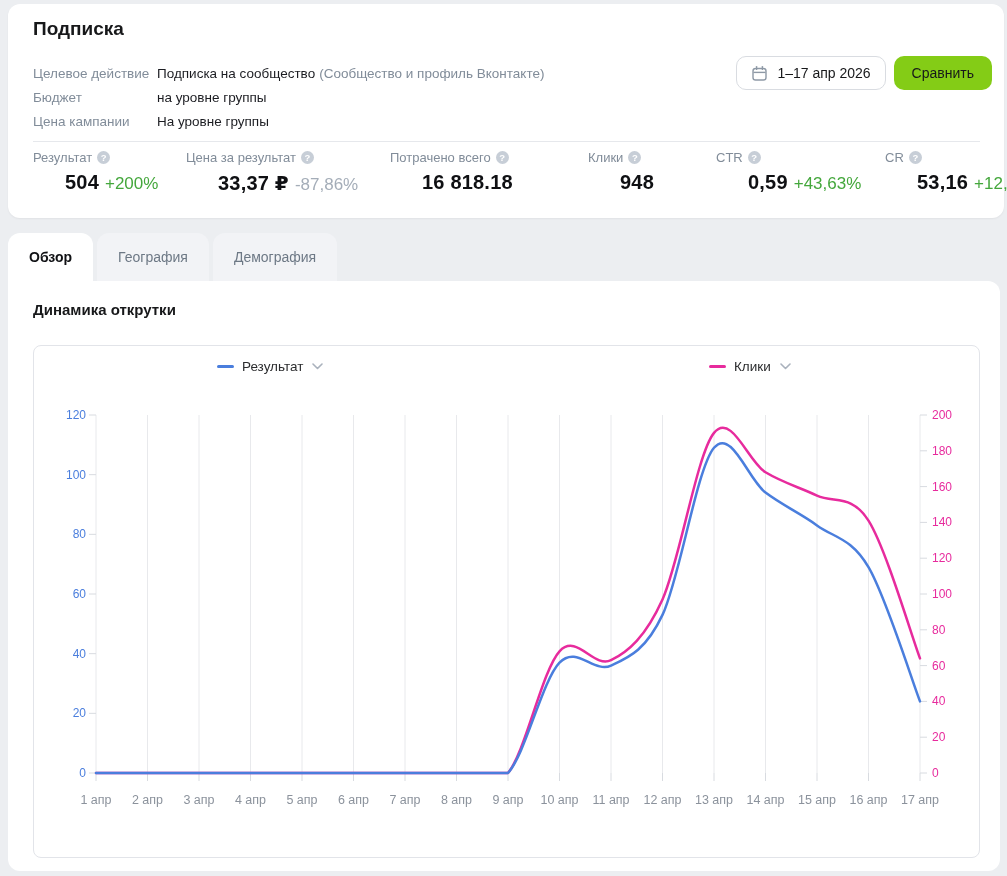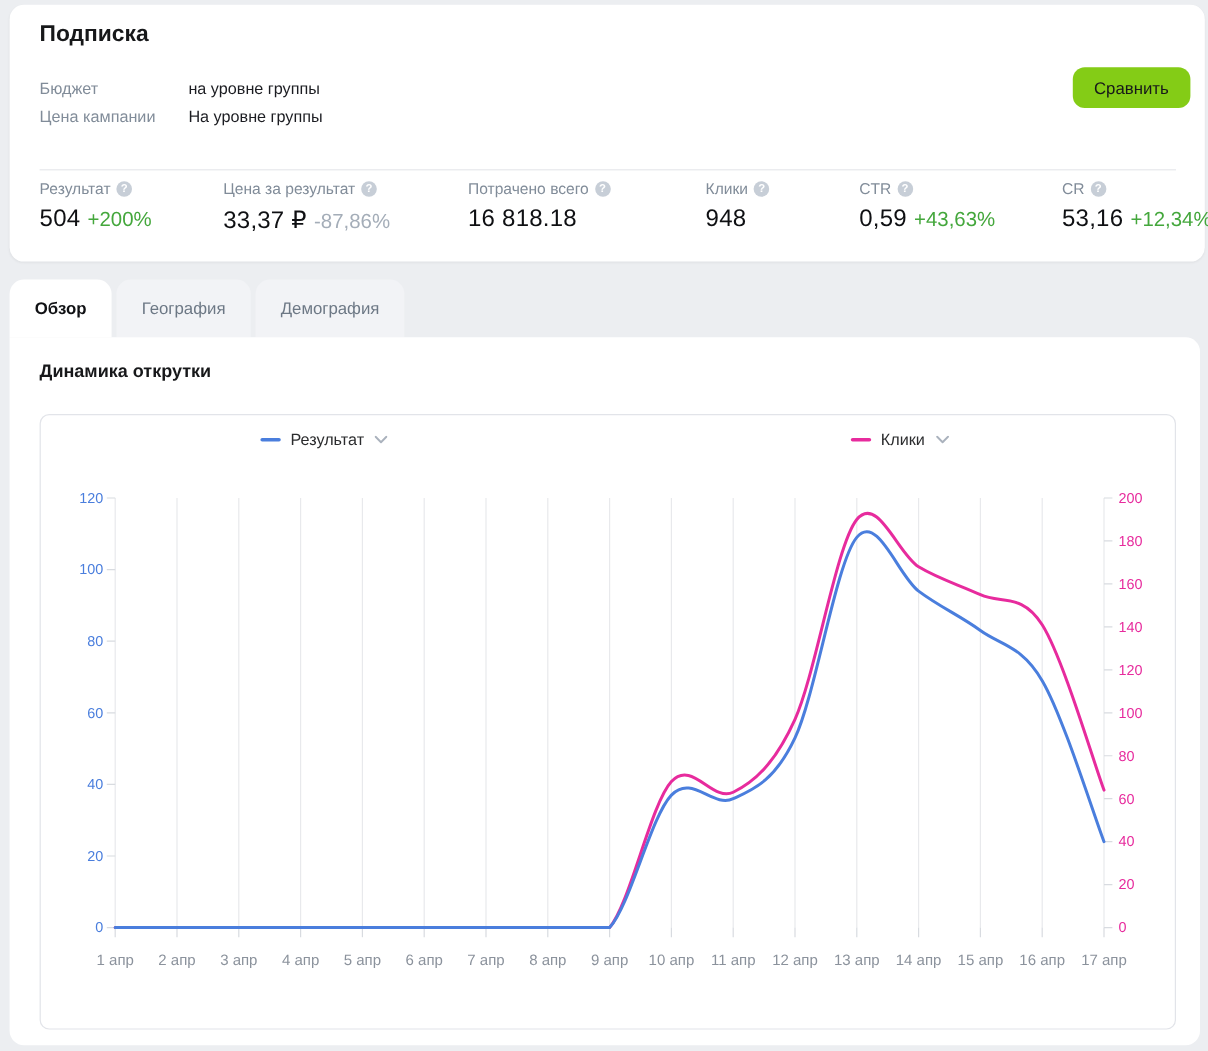--- a/index.html
+++ b/index.html
@@ -39,21 +39,21 @@
   .stat { position:absolute; top:146px; }
   .stat-1 { left:25px; } .stat-2 { left:178px; } .stat-3 { left:382px; }
   .stat-4 { left:580px; } .stat-5 { left:708px; } .stat-6 { left:877px; }
   .stat-label { font-size:13px; color:#818c99; display:flex; align-items:center; gap:5px; }
   .help {
     width:13px; height:13px; border-radius:50%; background:#c7ced7; color:#fff;
     font-size:9.5px; font-weight:700; display:inline-flex; align-items:center; justify-content:center;
     cursor:pointer;
   }
   .stat-value { margin-top:6px; display:flex; align-items:baseline; gap:6px; }
-  .stat-num { font-size:20px; font-weight:400; color:#0f1013; letter-spacing:.2px; }
+  .stat-num { font-size:20px; font-weight:700; color:#0f1013; letter-spacing:.2px;margin-left:32px; }
   .delta { font-size:17px; font-weight:500; }
 
   
   .tabs { position:absolute; left:8px; top:233px; display:flex; gap:4px; }
   .tab {
     height:48px; padding:0 21px; display:flex; align-items:center; justify-content:center;
     border-radius:12px 12px 0 0; background:#f2f3f6; color:#6d7885; font-size:14px; cursor:pointer;
   }
   .tab.active { background:#fff; color:#101114; font-weight:700; }
 
@@ -80,30 +80,43 @@
   .chart-svg { position:absolute; left:0; top:0; width:945px; height:511px; }
 </style>
 </head>
 <body>
 
 <section class="header-card">
   <h1 class="campaign-title">Подписка</h1>
 
   <div class="info">
     <div class="info-row">
+      <span class="info-label">Целевое действие</span>
+      <span class="info-value"><span class="info-main">Подписка на сообщество</span><span class="info-note">(Сообщество и профиль Вконтакте)</span></span>
+    </div>
+    <div class="info-row">
       <span class="info-label">Бюджет</span>
       <span class="info-value"><span class="info-main">на уровне группы</span></span>
     </div>
     <div class="info-row">
       <span class="info-label">Цена кампании</span>
       <span class="info-value"><span class="info-main">На уровне группы</span></span>
     </div>
   </div>
 
   <div class="header-controls">
+    <button class="date-chip">
+      <svg class="cal" width="17" height="17" viewBox="0 0 17 17" fill="none">
+        <rect x="2" y="3.5" width="13" height="11.5" rx="2.6" stroke="#8e99a6" stroke-width="1.4"></rect>
+        <line x1="2.4" y1="7.4" x2="14.6" y2="7.4" stroke="#8e99a6" stroke-width="1.4"></line>
+        <line x1="5.6" y1="1.6" x2="5.6" y2="4.4" stroke="#8e99a6" stroke-width="1.4" stroke-linecap="round"></line>
+        <line x1="11.4" y1="1.6" x2="11.4" y2="4.4" stroke="#8e99a6" stroke-width="1.4" stroke-linecap="round"></line>
+      </svg>
+      <span>1–17 апр 2026</span>
+    </button>
     <button class="compare-btn">Сравнить</button>
   </div>
 
   <div class="divider"></div>
 
   <div class="stat stat-1">
     <div class="stat-label">
         <span>Результат</span>
         <span class="help">?</span>
       </div>

